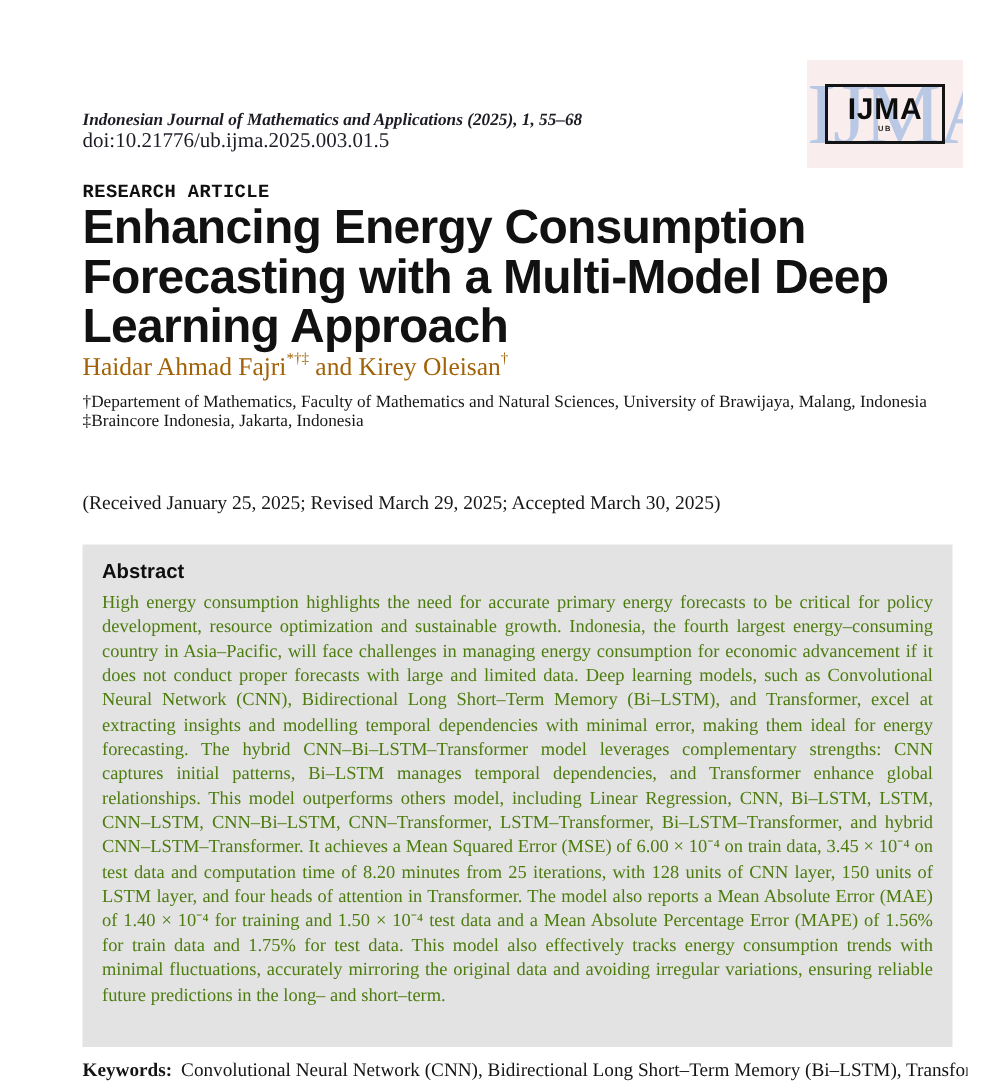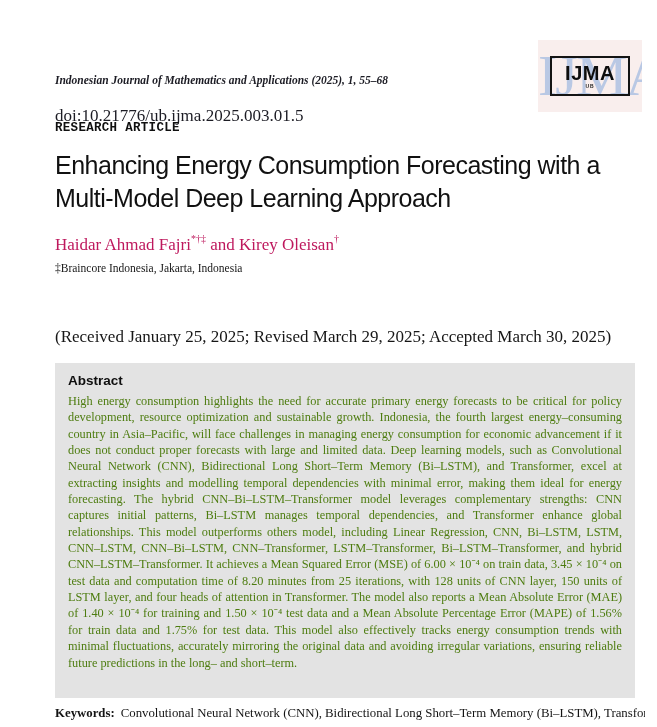--- a/index.html
+++ b/index.html
@@ -14,22 +14,22 @@
   .abs{position:absolute;}
 
   
   .citation{
     left:55px;top:74px;
     font-style:italic;font-weight:600;font-size:11.5px;
     color:#1c1c24;
     text-align:right;
   }
   .doi{
-    left:55px;top:106px;
-    font-size:17px;color:#1c1c24;
+    left:55px;top:87px;
+    font-size:14px;color:#1c1c24;
   }
 
   
   .logo{
     left:538px;top:40px;width:104px;height:72px;
     overflow:hidden;
   }
   .logo-watermark{
     position:absolute;left:0;top:0;width:104px;height:72px;
     font-family:"Liberation Serif", serif;
@@ -55,39 +55,39 @@
   }
 
   
   .research-label{
     left:55px;top:121px;
     font-family:Liberation Mono, monospace;
     font-weight:bold;font-size:12.5px;letter-spacing:0.3px;
     color:#101010;
   }
   .title{
-    left:55px;top:149px;width:585px;
+    left:55px;top:135px;width:585px;
     font-family:"Liberation Sans", sans-serif;
-    font-weight:normal;font-size:25px;line-height:33px;
+    font-weight:bold;font-size:32px;line-height:33px;
     letter-spacing:-0.5px;color:#111111;
   }
   .authors{
     left:55px;top:235px;
-    font-size:17px;color:#be185d;text-align:right;
+    font-size:17px;color:#a16207;text-align:right;
   }
   .authors sup{
     font-size:10px;line-height:0;position:relative;top:-1px;
   }
   .affiliations{
     left:55px;top:262px;width:585px;
     font-size:11.5px;line-height:13.4px;color:#161616;
   }
   .history{
     left:55px;top:327px;
-    font-size:17px;color:#161616;
+    font-size:13px;color:#161616;
   }
 
   
   .abstract-box{
     left:55px;top:363px;width:580px;height:335px;
     box-sizing:border-box;
     padding:10px 13px 0 13px;
     overflow:hidden;
   }
   .abstract-heading{
@@ -124,20 +124,21 @@
 </div>
 
 <div class="abs research-label">RESEARCH ARTICLE</div>
 <h1 class="abs title" style="margin:0">Enhancing Energy Consumption Forecasting with a Multi-Model Deep Learning Approach</h1>
 
 <div class="abs authors">
   <span>Haidar Ahmad Fajri</span><sup>*†‡</sup><span> and </span><span>Kirey Oleisan</span><sup>†</sup>
 </div>
 
 <div class="abs affiliations">
+  <div>†Departement of Mathematics, Faculty of Mathematics and Natural Sciences, University of Brawijaya, Malang, Indonesia</div>
   <div>‡Braincore Indonesia, Jakarta, Indonesia</div>
 </div>
 
 <div class="abs history">(Received January 25, 2025; Revised March 29, 2025; Accepted March 30, 2025)</div>
 
 <div class="abs abstract-box" style="background: rgb(227, 227, 227);">
   <h2 class="abstract-heading">Abstract</h2>
   <p class="abstract-body">High energy consumption highlights the need for accurate primary energy forecasts to be critical for policy development, resource optimization and sustainable growth. Indonesia, the fourth largest energy–consuming country in Asia–Pacific, will face challenges in managing energy consumption for economic advancement if it does not conduct proper forecasts with large and limited data. Deep learning models, such as Convolutional Neural Network (CNN), Bidirectional Long Short–Term Memory (Bi–LSTM), and Transformer, excel at extracting insights and modelling temporal dependencies with minimal error, making them ideal for energy forecasting. The hybrid CNN–Bi–LSTM–Transformer model leverages complementary strengths: CNN captures initial patterns, Bi–LSTM manages temporal dependencies, and Transformer enhance global relationships. This model outperforms others model, including Linear Regression, CNN, Bi–LSTM, LSTM, CNN–LSTM, CNN–Bi–LSTM, CNN–Transformer, LSTM–Transformer, Bi–LSTM–Transformer, and hybrid CNN–LSTM–Transformer. It achieves a Mean Squared Error (MSE) of 6.00 × 10⁻⁴ on train data, 3.45 × 10⁻⁴ on test data and computation time of 8.20 minutes from 25 iterations, with 128 units of CNN layer, 150 units of LSTM layer, and four heads of attention in Transformer. The model also reports a Mean Absolute Error (MAE) of 1.40 × 10⁻⁴ for training and 1.50 × 10⁻⁴ test data and a Mean Absolute Percentage Error (MAPE) of 1.56% for train data and 1.75% for test data. This model also effectively tracks energy consumption trends with minimal fluctuations, accurately mirroring the original data and avoiding irregular variations, ensuring reliable future predictions in the long– and short–term.</p>
 </div>
 

